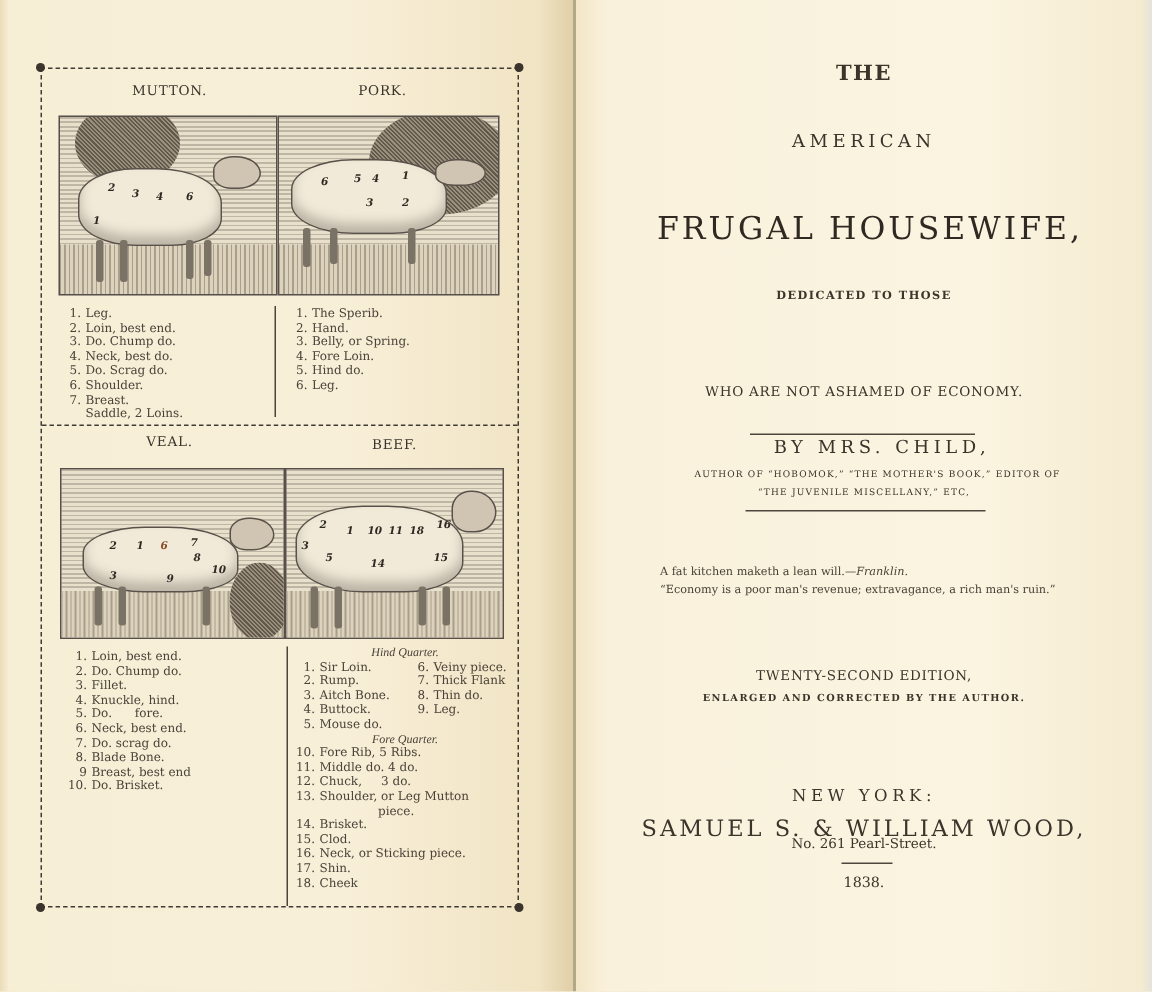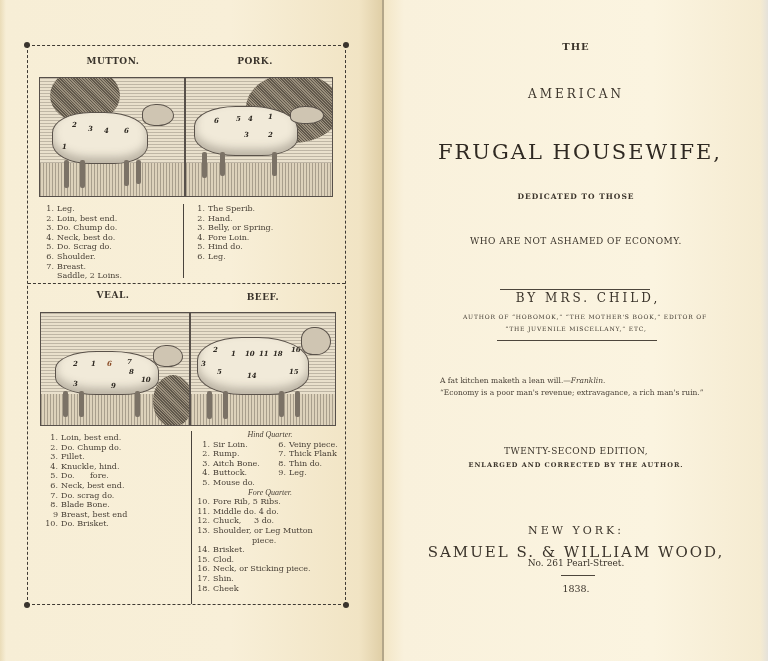--- a/index.html
+++ b/index.html
@@ -18,21 +18,21 @@
   .plate {
     position: absolute; left: 27px; top: 45px; width: 319px; height: 560px;
     border: 1px dashed #3f3a33;
   }
   .plate .dot { position: absolute; width: 6px; height: 6px; border-radius: 50%; background: #3a342d; }
   .dot.tl { left: -4px; top: -4px; } .dot.tr { right: -4px; top: -4px; }
   .dot.bl { left: -4px; bottom: -4px; } .dot.br { right: -4px; bottom: -4px; }
   .hdiv { position: absolute; left: 0; right: 0; height: 1px; border-top: 1px dashed #3f3a33; }
   .vdiv { position: absolute; width: 1px; background: #4a443c; }
   .animal-title {
-    position: absolute; font-size: 9px; letter-spacing: 0.5px; font-weight: bold; color: #3a342c;
+    position: absolute; font-size: 9px; letter-spacing: 0.5px; font-weight: normal; color: #3a342c;
     text-align: center; width: 140px;
   }
   .engraving {
     position: absolute; border: 1px solid #57504a; overflow: hidden;
     background:
       repeating-linear-gradient(0deg, rgba(80,72,62,0.28) 0px, rgba(80,72,62,0.28) 1px, transparent 1px, transparent 3px),
       #e9e0cc;
   }
   .engraving .ground {
     position: absolute; left: 0; right: 0; bottom: 0; height: 28%;
@@ -54,25 +54,25 @@
     position: absolute; font-size: 7px; font-weight: bold; color: #2e2922; font-style: italic;
   }
   .legend { position: absolute; font-size: 8px; line-height: 9.6px; color: #4a4238; }
   .legend .row { white-space: nowrap; }
   .legend .num { display: inline-block; width: 14px; text-align: right; margin-right: 3px; }
   .legend .sub { font-style: italic; text-align: center; font-family: Liberation Serif, serif; }
   .legend .col2 { position: absolute; left: 76px; }
 
   
   .tp { position: absolute; left: 384px; width: 384px; text-align: center; color: #3b342b; }
-  .t-the { top: 41px; font-size: 10px; font-weight: bold; letter-spacing: 1px; }
+  .t-the { top: 41px; font-size: 14px; font-weight: bold; letter-spacing: 1px; }
   .t-american { top: 87px; font-size: 12px; letter-spacing: 3px; }
   .t-main { top: 140px; font-size: 21px; letter-spacing: 2px; left: 430px; width: 300px; color: #2f2922; }
   .t-ded { top: 192px; font-size: 7.5px; font-weight: bold; letter-spacing: 1px; }
-  .t-who { top: 236px; font-size: 9px; letter-spacing: 0.5px; }
+  .t-who { top: 257px; font-size: 9px; letter-spacing: 0.5px; }
   .rule { position: absolute; height: 1px; background: #4d463c; }
   .t-by { top: 291px; font-size: 12px; letter-spacing: 3px; margin-left: 12px; }
   .t-author1 { top: 313px; font-size: 6px; letter-spacing: 0.8px; left: 440px; width: 290px; }
   .t-author2 { top: 325px; font-size: 6px; letter-spacing: 0.8px; }
   .quote { position: absolute; left: 440px; font-size: 7.5px; color: #4a4238; white-space: nowrap; }
   .quote i { font-style: italic; }
   .t-edition { top: 446px; font-size: 9px; letter-spacing: 0.5px; }
   .t-enlarged { top: 461px; font-size: 6.5px; font-weight: bold; letter-spacing: 1px; }
   .t-ny { top: 524px; font-size: 11px; letter-spacing: 3px; }
   .t-pub { top: 543px; font-size: 15px; letter-spacing: 2px; }

